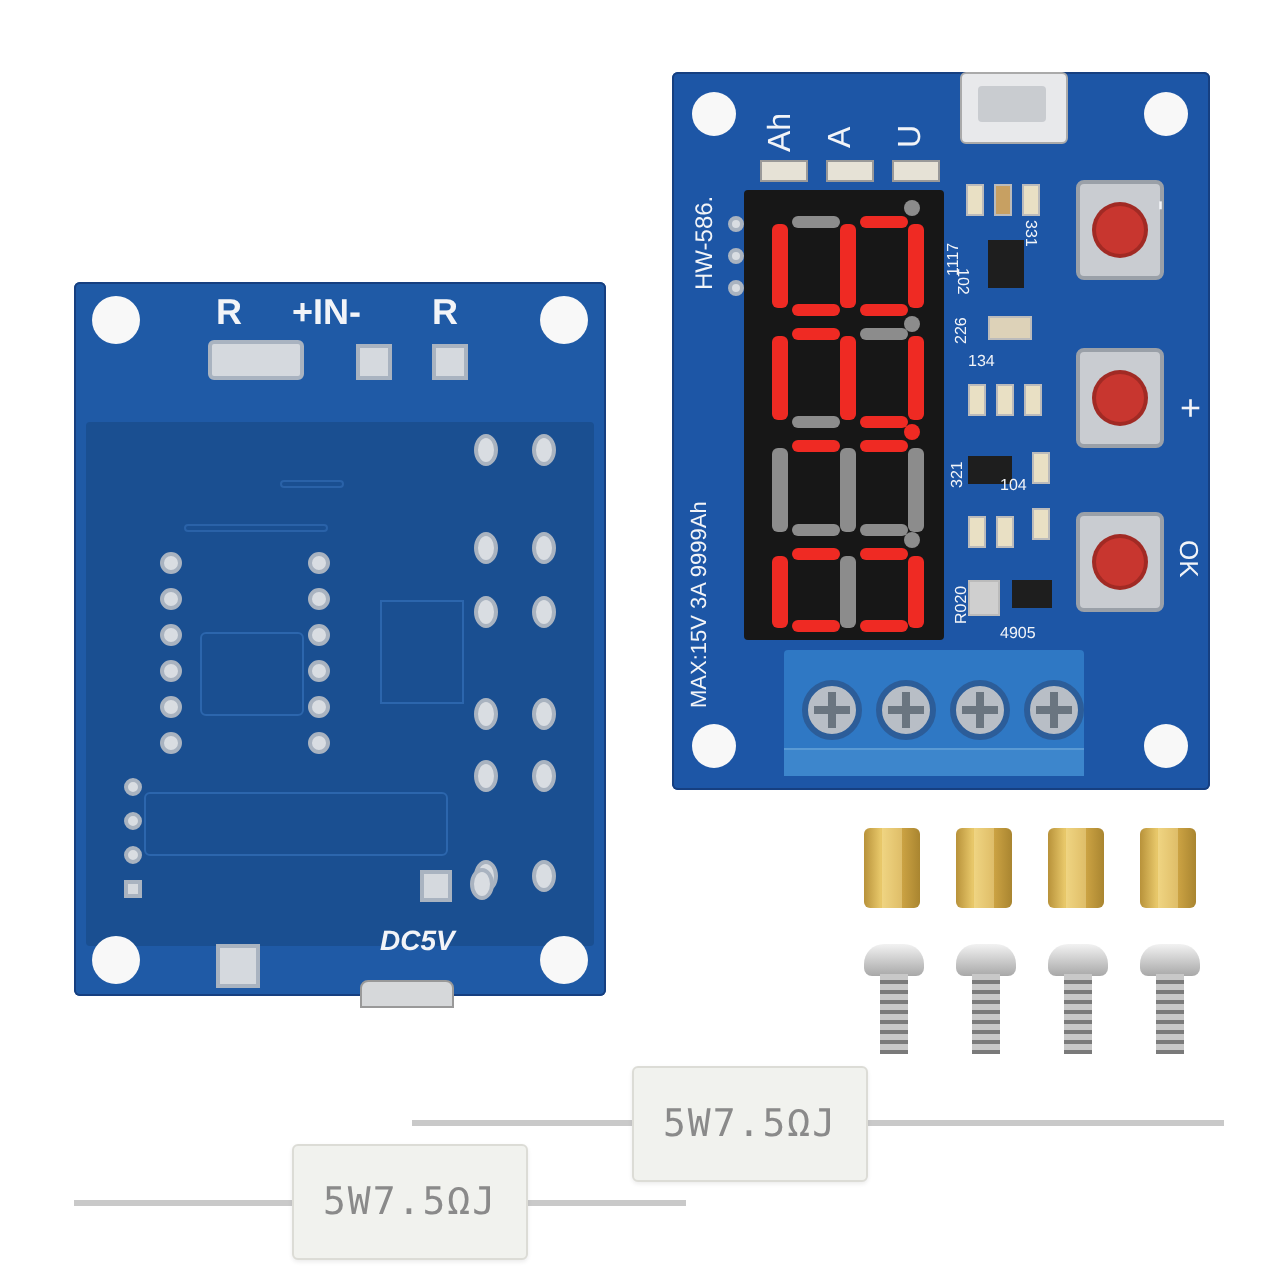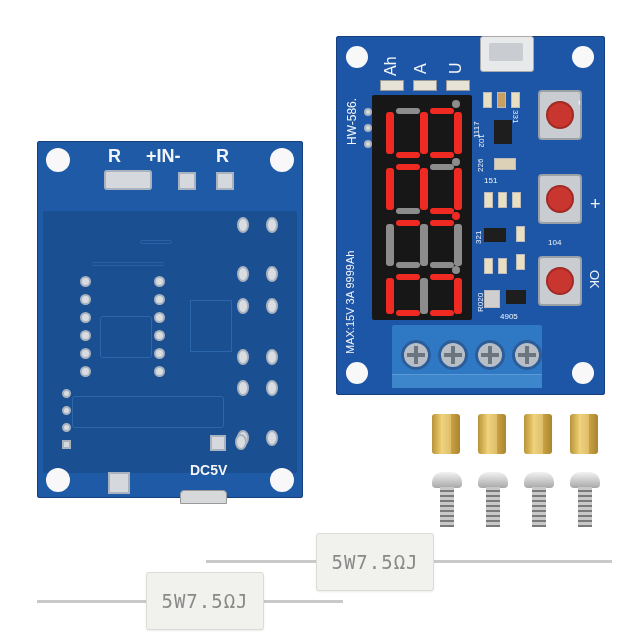--- a/index.html
+++ b/index.html
@@ -93,21 +93,21 @@
 
 <div class="trace" style="left:92px;top:262px;width:70px;height:2px;border-width:1px;"></div>
 <div class="trace" style="left:100px;top:316px;width:50px;height:40px;border-width:1px;border-color:#2c66ad;"></div>
 <div class="trace" style="left:72px;top:396px;width:150px;height:30px;border-width:1px;border-color:#2c66ad;"></div>
 <div class="trace" style="left:190px;top:300px;width:40px;height:50px;border-width:1px;border-color:#2c66ad;border-radius:0;"></div>
 <div class="trace" style="left:140px;top:240px;width:30px;height:2px;border-width:1px;"></div>
 
 <div class="sqpad" style="left:108px;top:472px;width:22px;height:22px;"></div>
 <div class="sqpad" style="left:210px;top:435px;width:16px;height:16px;"></div>
 <div class="pad" style="left:235px;top:434px;width:12px;height:16px;"></div>
-<div class="lbl" style="left:190px;top:462px;font-size:14px;">DC5V</div>
+<div class="lbl" style="left:190px;top:462px;font-size:14px;font-style:italic;">DC5V</div>
 <div class="abs" style="left:180px;top:490px;width:45px;height:12px;background:#d6d8da;border-radius:4px 4px 0 0;border:1px solid #999;"></div>
 
 <div id="rb" class="board"></div>
 <div class="hole" style="left:346px;top:46px;width:22px;height:22px;"></div>
 <div class="hole" style="left:572px;top:46px;width:22px;height:22px;"></div>
 <div class="hole" style="left:346px;top:362px;width:22px;height:22px;"></div>
 <div class="hole" style="left:572px;top:362px;width:22px;height:22px;"></div>
 
 <div class="abs" style="left:480px;top:36px;width:52px;height:34px;background:#e8e9eb;border:1px solid #aaa;border-radius:3px;">
   <div style="position:absolute;left:8px;top:6px;width:34px;height:18px;background:#c9ccd0;border-radius:2px;"></div>
@@ -166,28 +166,28 @@
 
 <div class="res" style="left:483px;top:92px;width:7px;height:14px;"></div>
 <div class="res" style="left:497px;top:92px;width:7px;height:14px;background:#c7a062;"></div>
 <div class="res" style="left:511px;top:92px;width:7px;height:14px;"></div>
 <div class="silk" style="left:486px;top:134px;font-size:8px;transform:rotate(90deg);transform-origin:left top;">102</div>
 <div class="silk" style="left:520px;top:110px;font-size:8px;transform:rotate(90deg);transform-origin:left top;">331</div>
 <div class="ic" style="left:494px;top:120px;width:18px;height:24px;"></div>
 <div class="silk" style="left:472px;top:138px;font-size:8px;transform:rotate(-90deg);transform-origin:left top;">1117</div>
 <div class="res" style="left:494px;top:158px;width:20px;height:10px;background:#ddd2b8;"></div>
 <div class="silk" style="left:476px;top:172px;font-size:8px;transform:rotate(-90deg);transform-origin:left top;">226</div>
-<div class="silk" style="left:484px;top:176px;font-size:8px;">151</div>
+<div class="silk" style="left:484px;top:176px;font-size:8px;">134</div>
 <div class="res" style="left:484px;top:192px;width:7px;height:14px;"></div>
 <div class="res" style="left:498px;top:192px;width:7px;height:14px;"></div>
 <div class="res" style="left:512px;top:192px;width:7px;height:14px;"></div>
 <div class="ic" style="left:484px;top:228px;width:22px;height:14px;"></div>
 <div class="silk" style="left:474px;top:244px;font-size:8px;transform:rotate(-90deg);transform-origin:left top;">321</div>
 <div class="res" style="left:516px;top:226px;width:7px;height:14px;"></div>
-<div class="silk" style="left:548px;top:238px;font-size:8px;">104</div>
+<div class="silk" style="left:500px;top:238px;font-size:8px;">104</div>
 <div class="res" style="left:484px;top:258px;width:7px;height:14px;"></div>
 <div class="res" style="left:498px;top:258px;width:7px;height:14px;"></div>
 <div class="res" style="left:516px;top:254px;width:7px;height:14px;"></div>
 <div class="res" style="left:484px;top:290px;width:14px;height:16px;background:#cfcfcf;"></div>
 <div class="silk" style="left:476px;top:312px;font-size:8px;transform:rotate(-90deg);transform-origin:left top;">R020</div>
 <div class="ic" style="left:506px;top:290px;width:20px;height:14px;"></div>
 <div class="silk" style="left:500px;top:312px;font-size:8px;">4905</div>
 
 <div class="btn" style="left:538px;top:90px;">
     <div class="cap"></div>

